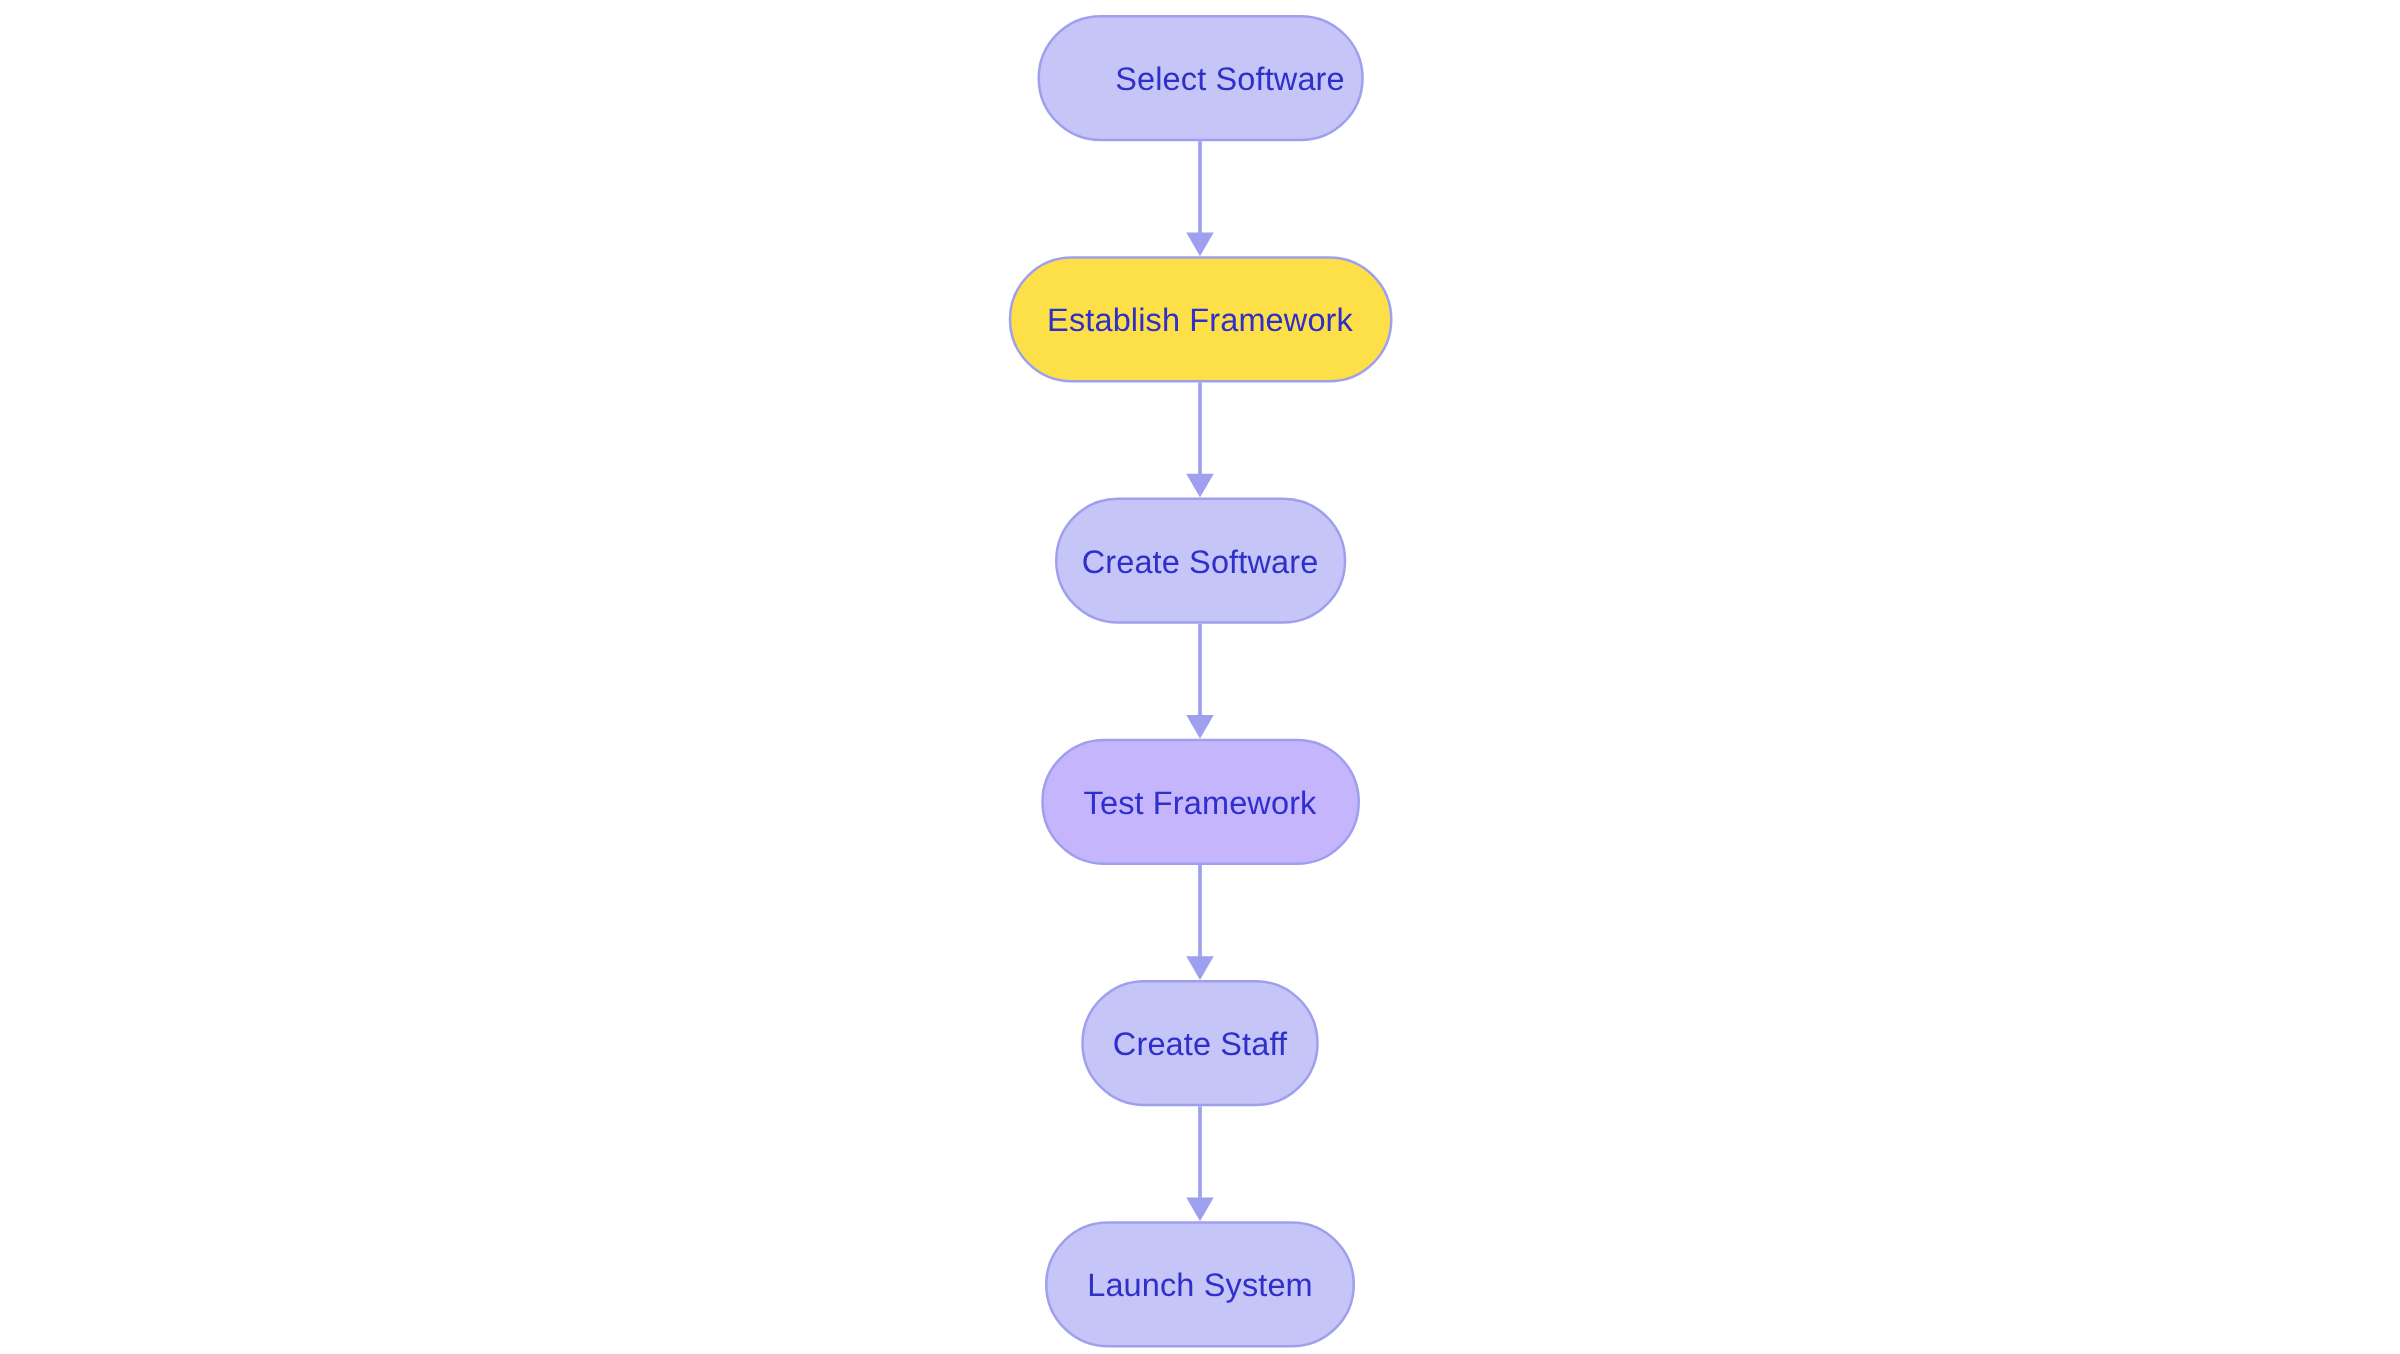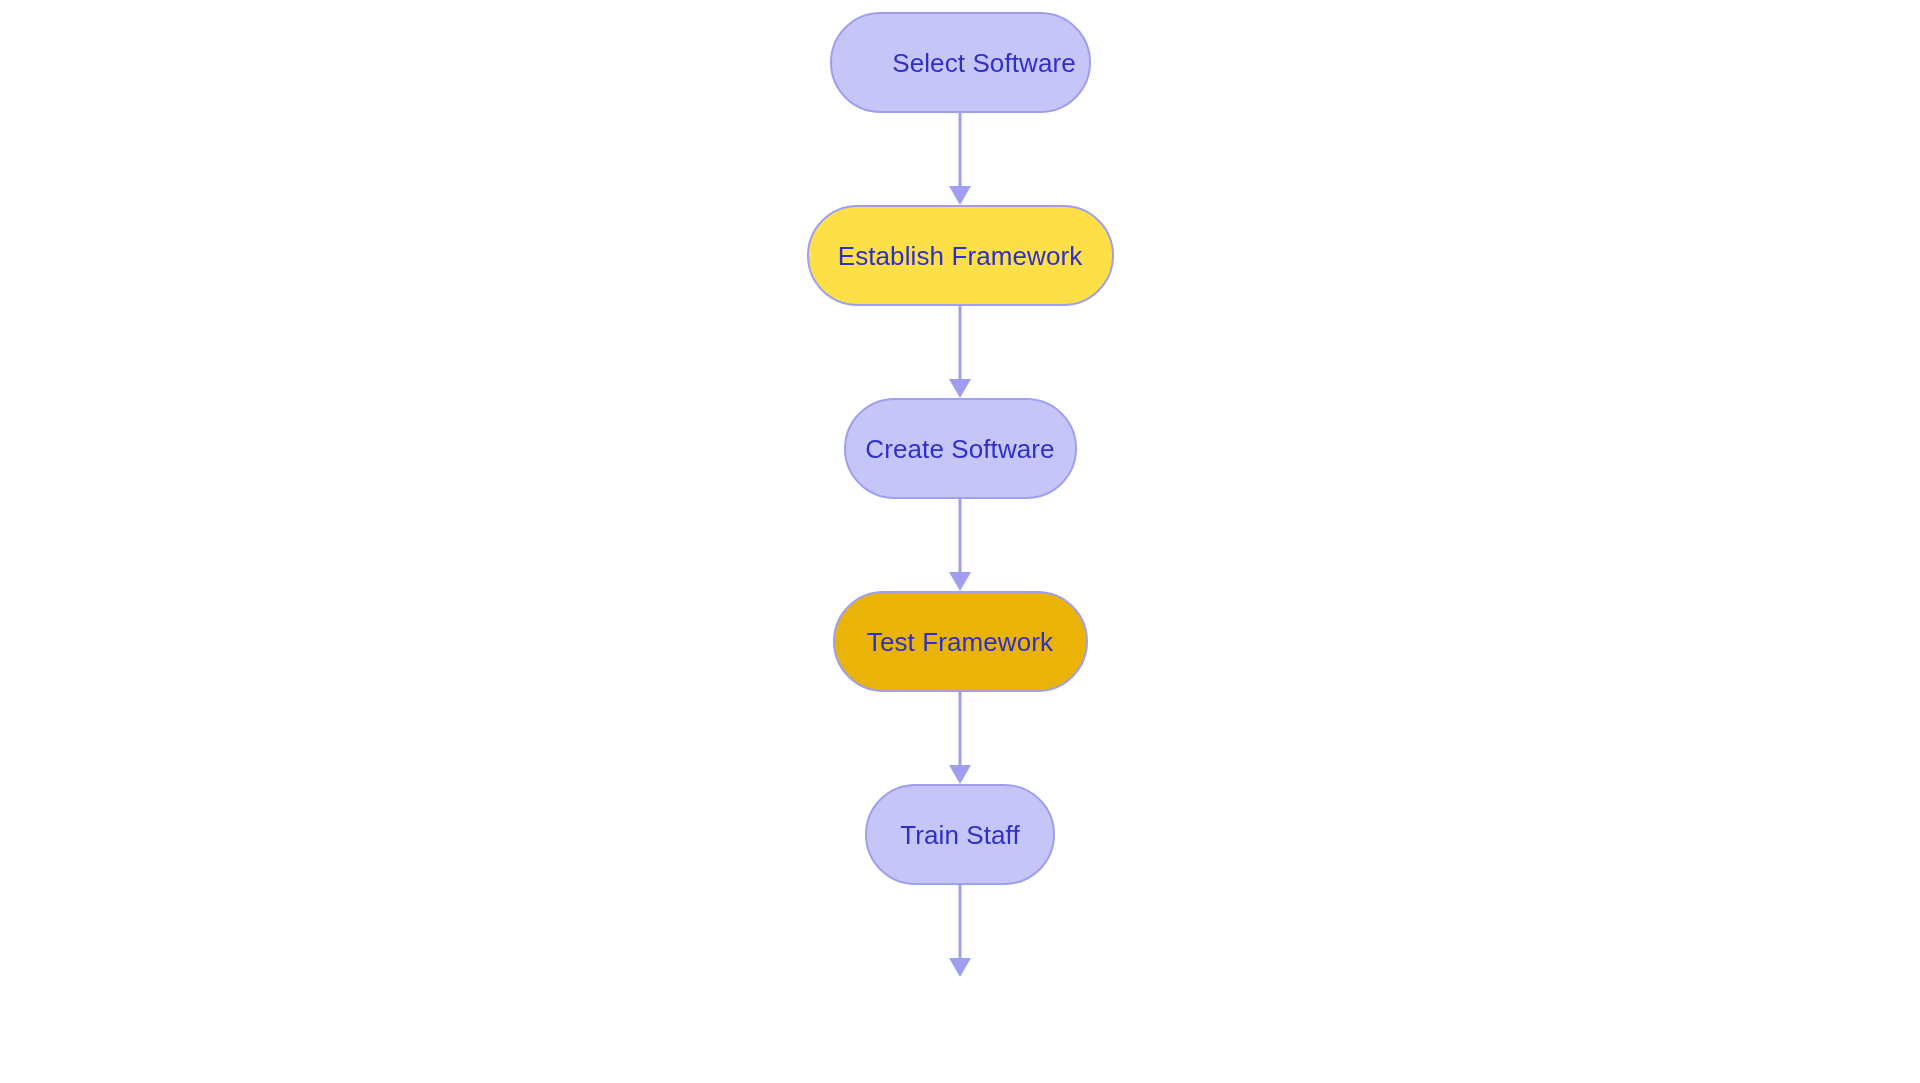--- a/index.html
+++ b/index.html
@@ -115,37 +115,40 @@
       <span class="node-label" style="color: rgb(47, 47, 201); font-size: 26px;">Create Software</span>
     </div>
 
     <div class="connector">
       <svg viewBox="0 0 24 92" xmlns="http://www.w3.org/2000/svg" aria-hidden="true">
         <line class="conn-line" x1="12" y1="0" x2="12" y2="74" stroke="#9f9ff0" stroke-width="3"></line>
         <polygon class="conn-head" points="1,73 23,73 12,92" fill="#9f9ff0"></polygon>
       </svg>
     </div>
 
-    <div class="node" style="width: 255px; background: #eab308; border-color: rgb(159, 159, 240); justify-content: center;">
+    <div class="node" style="width: 255px; background: #c4b5fd; border-color: rgb(159, 159, 240); justify-content: center;">
       <span class="node-label" style="color: rgb(47, 47, 201); font-size: 26px;">Test Framework</span>
     </div>
 
     <div class="connector">
       <svg viewBox="0 0 24 92" xmlns="http://www.w3.org/2000/svg" aria-hidden="true">
         <line class="conn-line" x1="12" y1="0" x2="12" y2="74" stroke="#9f9ff0" stroke-width="3"></line>
         <polygon class="conn-head" points="1,73 23,73 12,92" fill="#9f9ff0"></polygon>
       </svg>
     </div>
 
     <div class="node" style="width: 190px; background: rgb(197, 197, 247); border-color: rgb(159, 159, 240);">
-      <span class="node-label" style="color: rgb(47, 47, 201); font-size: 26px;">Train Staff</span>
+      <span class="node-label" style="color: rgb(47, 47, 201); font-size: 26px;">Create Staff</span>
     </div>
 
     <div class="connector">
       <svg viewBox="0 0 24 92" xmlns="http://www.w3.org/2000/svg" aria-hidden="true">
         <line class="conn-line" x1="12" y1="0" x2="12" y2="74" stroke="#9f9ff0" stroke-width="3"></line>
         <polygon class="conn-head" points="1,73 23,73 12,92" fill="#9f9ff0"></polygon>
       </svg>
     </div>
 
+    <div class="node" style="width: 248px; background: rgb(197, 197, 247); border-color: rgb(159, 159, 240);">
+      <span class="node-label" style="color: rgb(47, 47, 201); font-size: 26px;">Launch System</span>
+    </div>
 
   </div>
 </div>
 
 </body></html>

